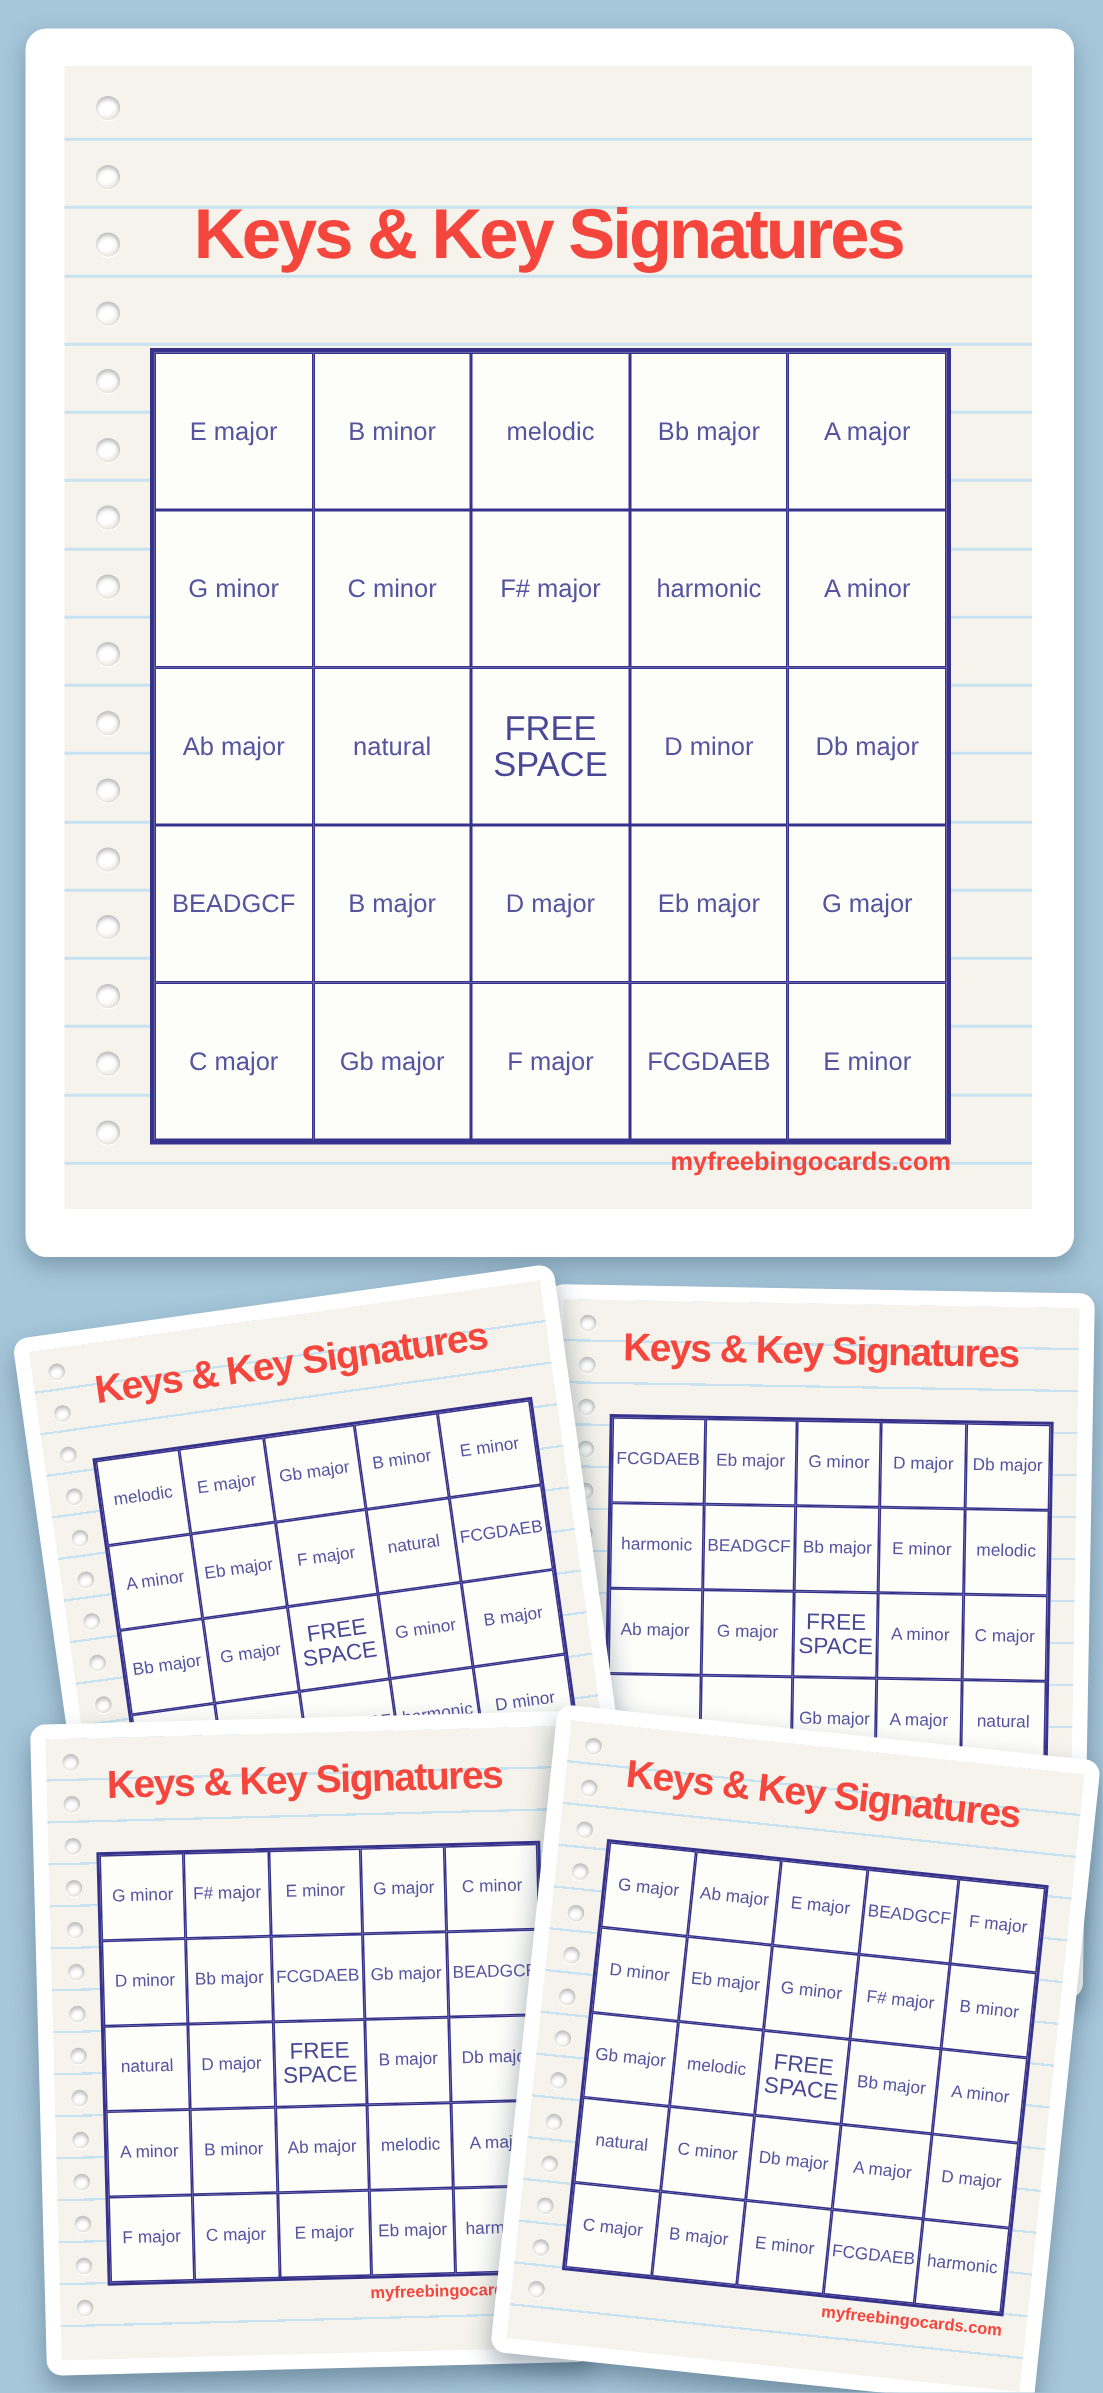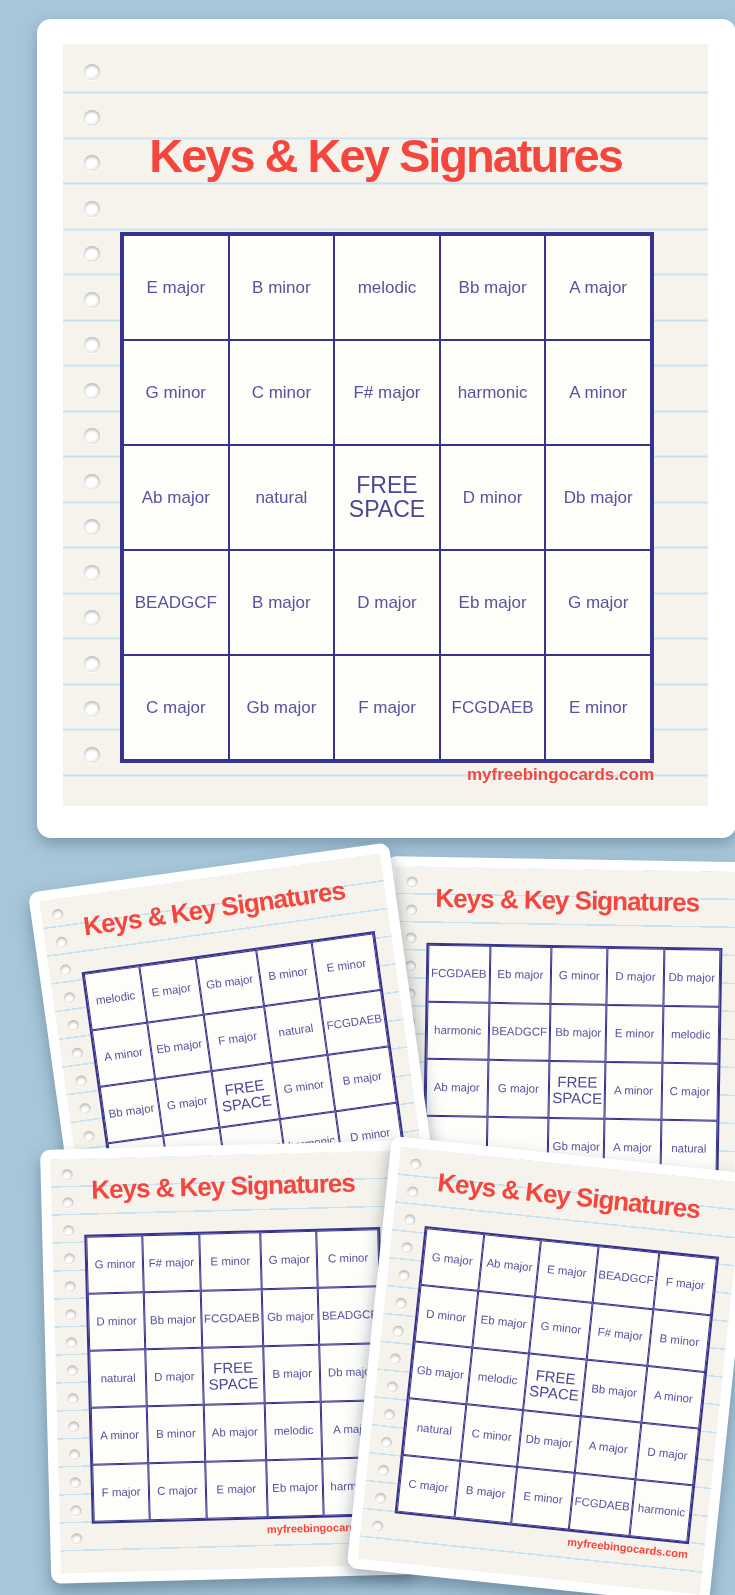--- a/index.html
+++ b/index.html
@@ -3,21 +3,21 @@
 <meta charset="utf-8">
 <style>
   * { box-sizing: border-box; margin: 0; padding: 0; }
   html,body { width: 735px; height: 1595px; }
   body {
     position: relative;
     overflow: hidden;
     background: #a6c6da;
     font-family: "Liberation Sans", sans-serif;
   }
-  .page { position: absolute; inset: 0; margin-left: 20px; }
+  .page { position: absolute; inset: 0; }
 
   
   .card {
     position: absolute;
     background: #ffffff;
     border-radius: 14px;
     box-shadow: 0 6px 14px rgba(45, 75, 95, 0.35);
   }
   .paper {
     position: absolute;

